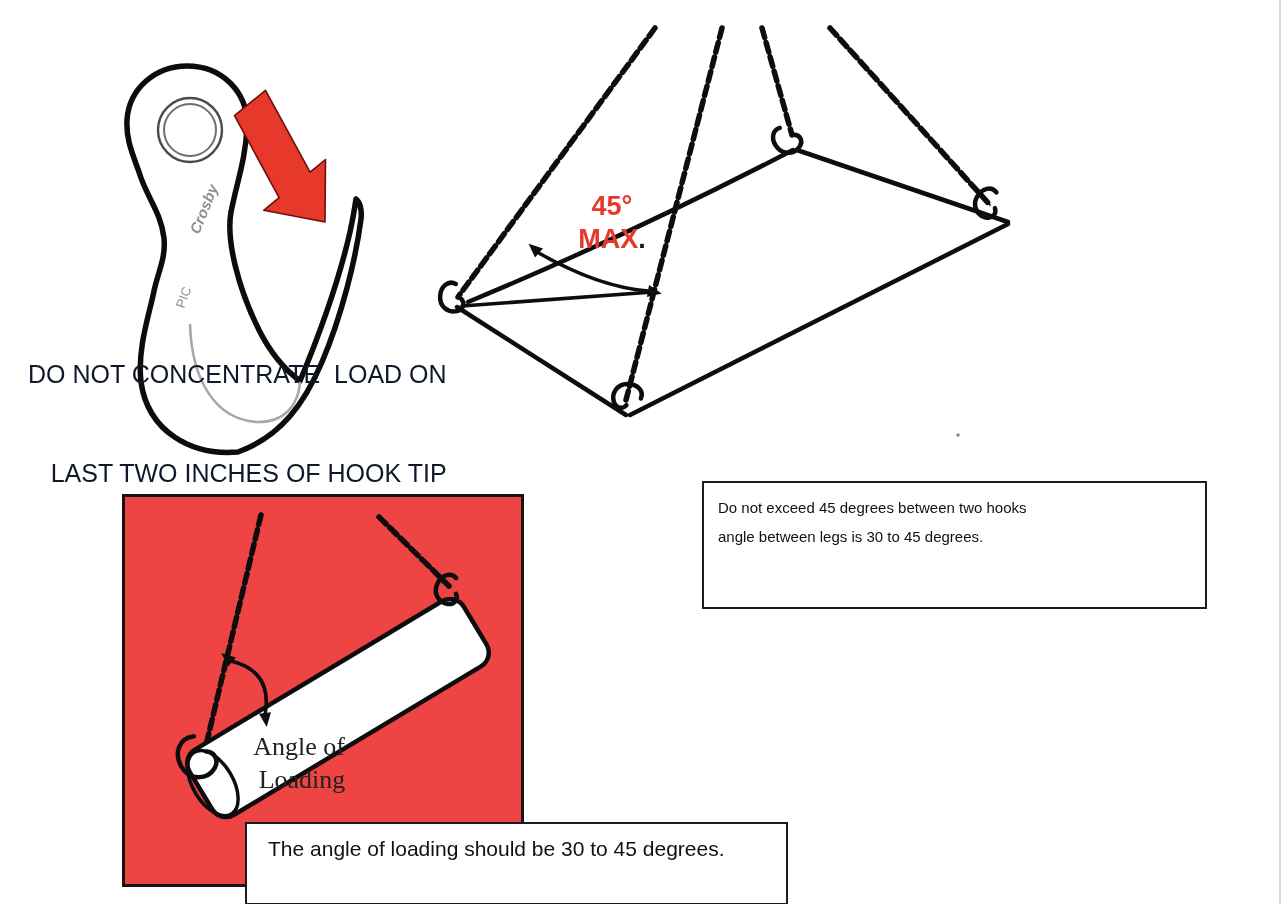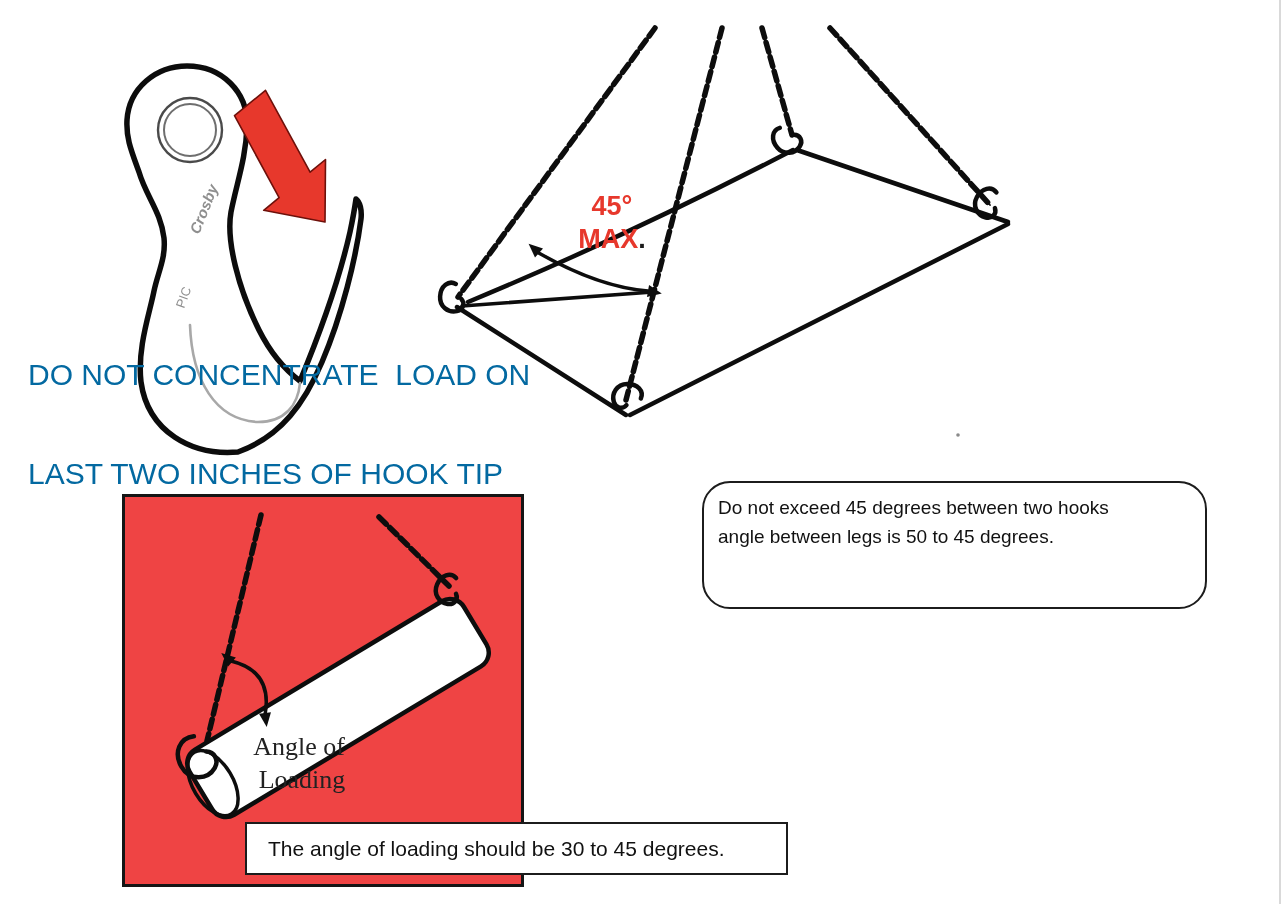--- a/index.html
+++ b/index.html
@@ -12,35 +12,36 @@
   .abs{position:absolute;}
   .note-box{
     position:absolute;
     background:#ffffff;
     border:2px solid #1c1c1c;
     box-sizing:border-box;
   }
   #sling-note-box{
     left:702px;top:481px;width:505px;height:128px;
     padding:10px 14px;
-    font-size:19px;line-height:29px;border-radius:28px;
+    font-size:15px;line-height:29px;
   }
   #sling-note-box .line{white-space:pre;}
   #loading-note-box{
-    left:245px;top:822px;width:543px;height:53px;
+    left:245px;top:822px;width:543px;height:83px;
     padding:12px 0 0 21px;
     font-size:21px;line-height:26px;
     z-index:6;
   }
   #hook-caption{
     left:28px;top:292px;
-    font-size:30px;line-height:33px;
+    font-size:25px;line-height:33px;
     white-space:pre;
     z-index:3;
-    color:#0369a1;
+    color:#0f172a;
+    text-align:right;
   }
   #loading-figure-box{
     left:122px;top:494px;width:396px;height:387px;
     border:3px solid #151515;
     box-sizing:content-box;
     background:#ef4444;
     z-index:4;
   }
   #right-edge-line{
     left:1279px;top:0;width:2px;height:904px;
@@ -129,21 +130,21 @@
   <text x="192" y="200" text-anchor="middle" font-size="27" font-weight="600" fill="#e7382c">45°</text>
   <text x="192" y="233" text-anchor="middle" font-size="27" font-weight="600" fill="#111">
     <tspan fill="#e7382c">MAX</tspan><tspan fill="#1a1a1a">.</tspan>
   </text>
 
   <circle cx="538" cy="420" r="1.8" fill="#8a8a8a"></circle>
 </svg>
 
 <div class="note-box" id="sling-note-box">
   <div class="line">Do not exceed 45 degrees between two hooks</div>
-  <div class="line">angle between legs is 50 to 45 degrees.</div>
+  <div class="line">angle between legs is 30 to 45 degrees.</div>
 </div>
 
 <div class="abs" id="loading-figure-box">
   <svg width="396" height="387" viewBox="0 0 396 387">
 
     <g transform="translate(213,211) rotate(-31)">
       <rect x="-160" y="-38" width="320" height="76" rx="16" fill="#ffffff" stroke="#0d0d0d" stroke-width="4.5"></rect>
       <ellipse cx="-146" cy="0" rx="20" ry="36" fill="none" stroke="#0d0d0d" stroke-width="3.5"></ellipse>
     </g>
     <g stroke="#0d0d0d" fill="none" stroke-linecap="round">

